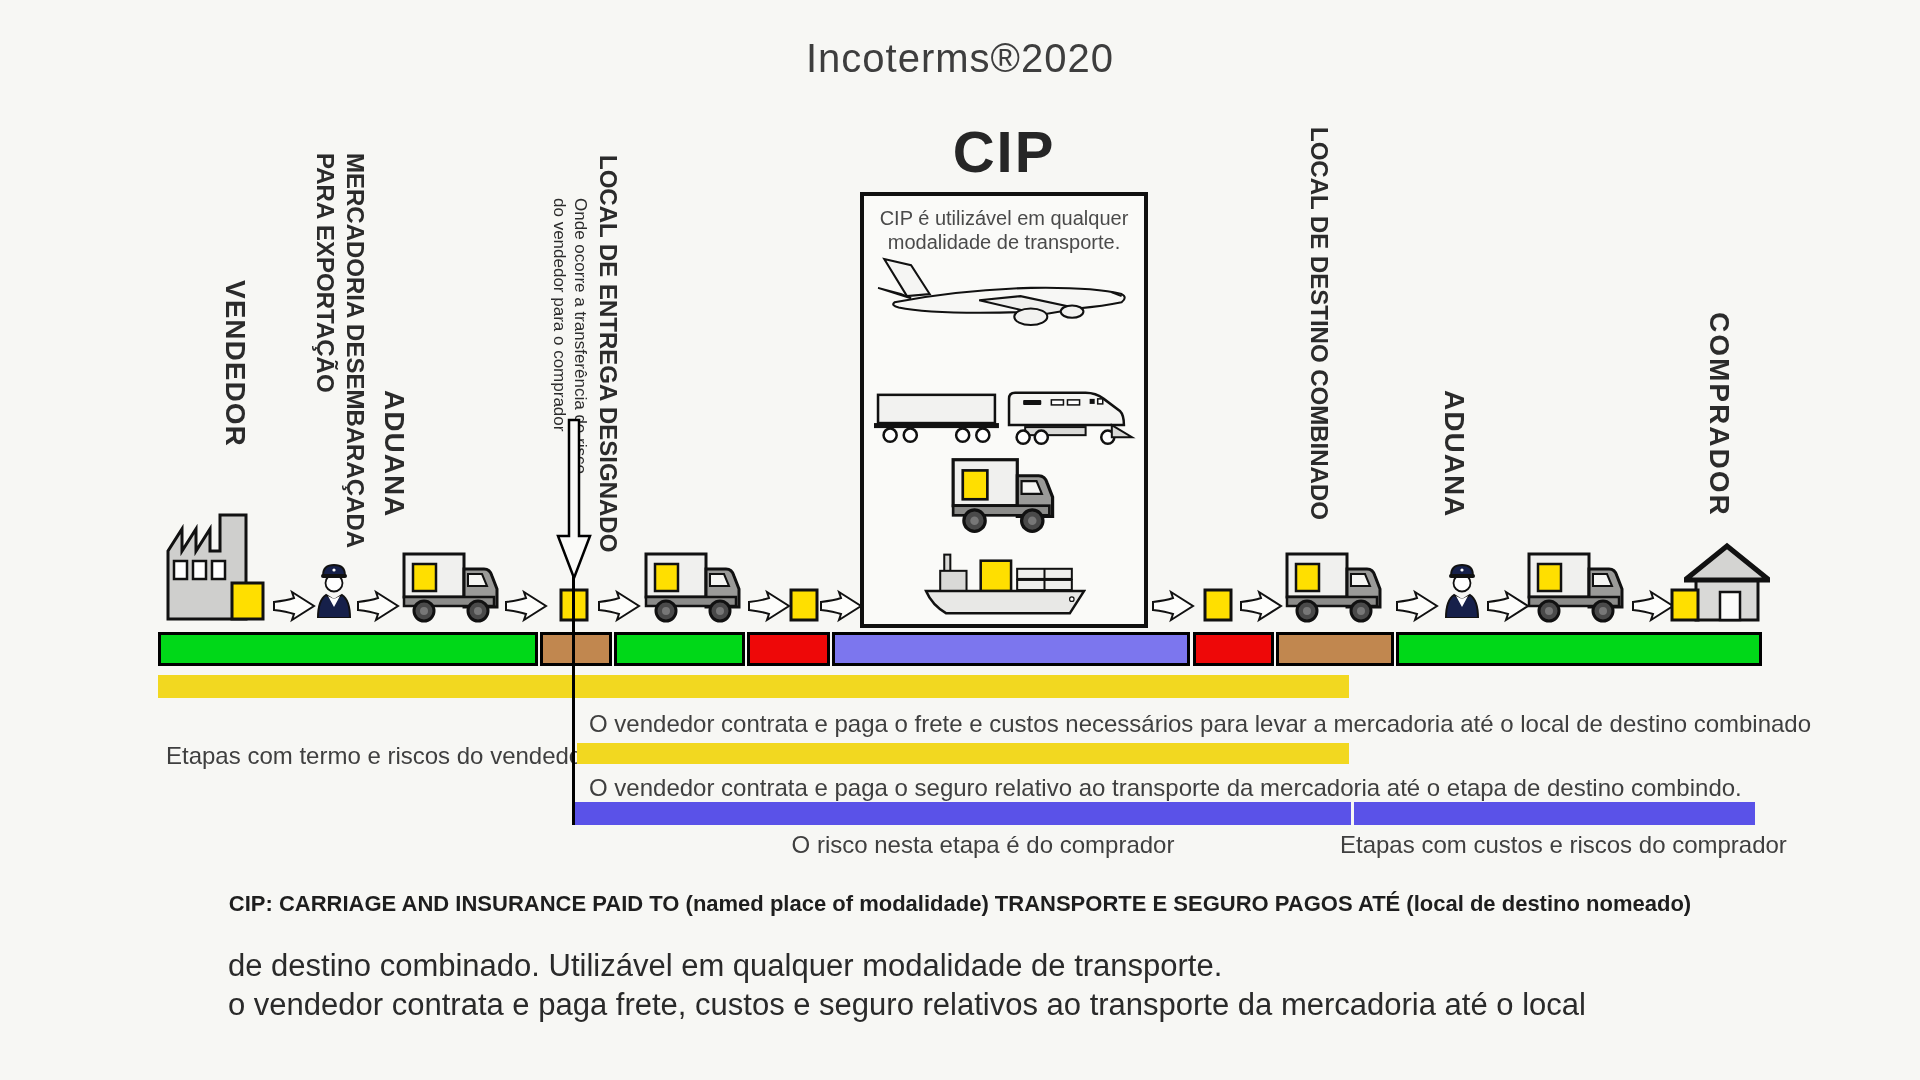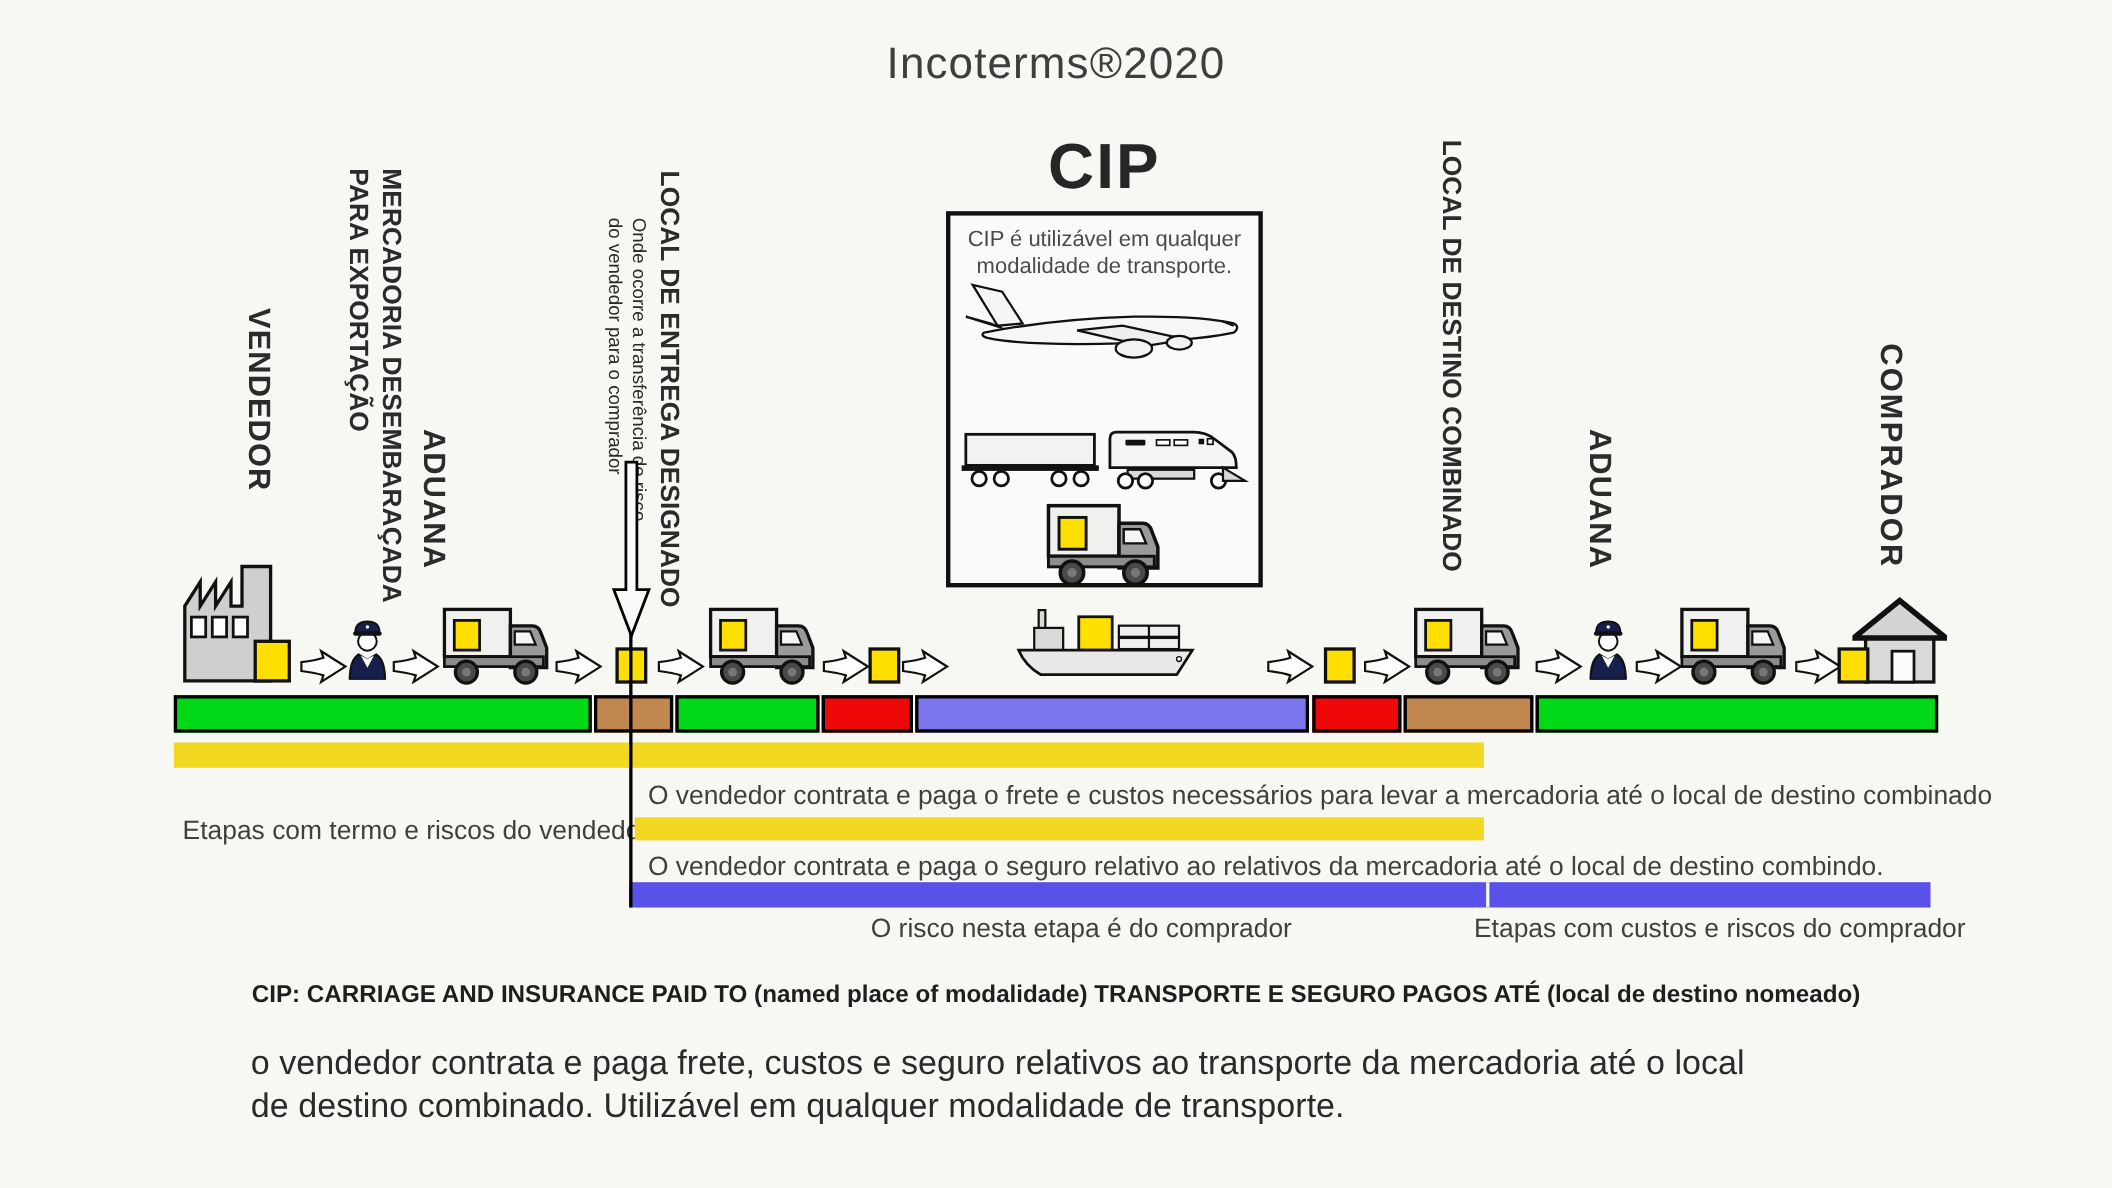--- a/index.html
+++ b/index.html
@@ -14,21 +14,21 @@
   .vlabel{
     position:absolute;transform:rotate(90deg);transform-origin:0 0;
     white-space:pre;color:#2B2B2B;line-height:1.06;
   }
   .vlabel.bold{font-weight:bold;}
   .cip-heading{
     position:absolute;left:860px;top:118px;width:288px;text-align:center;
     font-size:58px;font-weight:800;letter-spacing:2px;color:#262626;
   }
   .cip-box{
-    position:absolute;left:860px;top:192px;width:288px;height:342px;
+    position:absolute;left:860px;top:192px;width:288px;height:436px;
     border:4px solid #101010;background:#FAFAF8;box-sizing:border-box;z-index:2;
   }
   .cip-note{
     position:absolute;left:14px;top:10px;width:252px;text-align:center;
     font-size:20px;line-height:24px;color:#4A4A4A;
   }
   .transport-slot{position:absolute;}
   .transport-slot svg,.row-icon svg,.risk-arrow svg{width:100%;height:100%;display:block;}
   .row-icon{position:absolute;z-index:2;}
   .bar-seg{
@@ -313,21 +313,21 @@
 
 <div class="ybar" id="seller-bar-1" style="left: 158px; width: 1191px; top: 675px; background: rgb(242, 216, 32);"></div>
 <div class="ybar" id="seller-bar-2" style="height: 21px; left: 577px; width: 772px; top: 743px; background: rgb(242, 216, 32);"></div>
 
 <div class="bluebar" id="buyer-bar" style="left: 572px; width: 1183px; background: rgb(90, 82, 232);">
   <div class="divider" id="buyer-bar-divider" style="left: 779px;"></div>
 </div>
 
 <div class="note-text note-center" style="left:166px;top:742px;width:400px;">Etapas com termo e riscos do vendedor</div>
 <div class="note-text" style="left:589px;top:710px;">O vendedor contrata e paga o frete e custos necessários para levar a mercadoria até o local de destino combinado</div>
-<div class="note-text" style="left:589px;top:774px;">O vendedor contrata e paga o seguro relativo ao relativos da mercadoria até o local de destino combindo.</div>
+<div class="note-text" style="left:589px;top:774px;">O vendedor contrata e paga o seguro relativo ao transporte da mercadoria até o etapa de destino combindo.</div>
 <div class="note-text note-center" style="left:783px;top:831px;width:400px;">O risco nesta etapa é do comprador</div>
 <div class="note-text note-center" style="left:1340px;top:831px;width:400px;">Etapas com custos e  riscos do comprador</div>
 
 <div class="footer-def">CIP: CARRIAGE AND INSURANCE PAID TO (named place of modalidade) TRANSPORTE E SEGURO PAGOS ATÉ (local de destino nomeado)</div>
 <div class="rules">
+  <div>de destino combinado. Utilizável em qualquer modalidade de transporte.</div>
   <div>o vendedor contrata e paga frete, custos e seguro relativos ao transporte da mercadoria até o local</div>
-  <div>de destino combinado. Utilizável em qualquer modalidade de transporte.</div>
 </div>
 
 </body></html>

